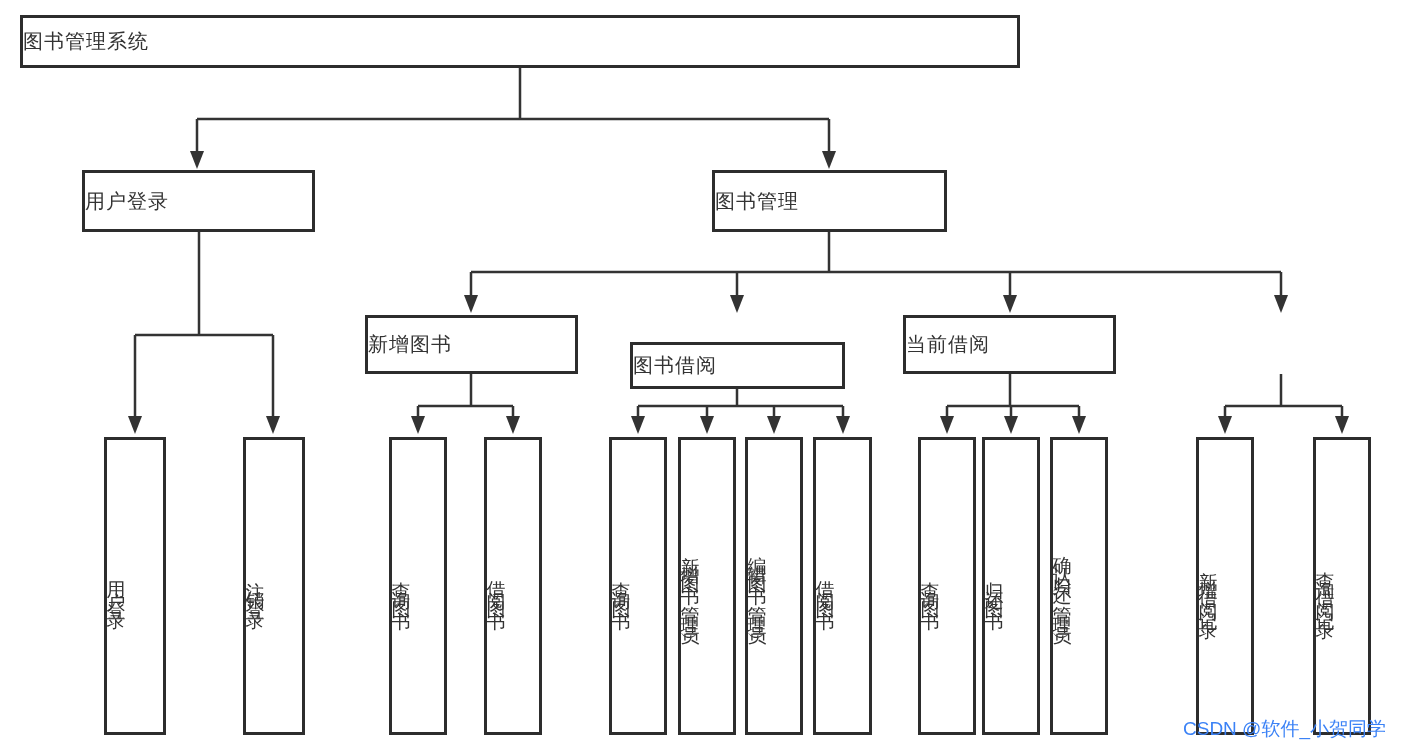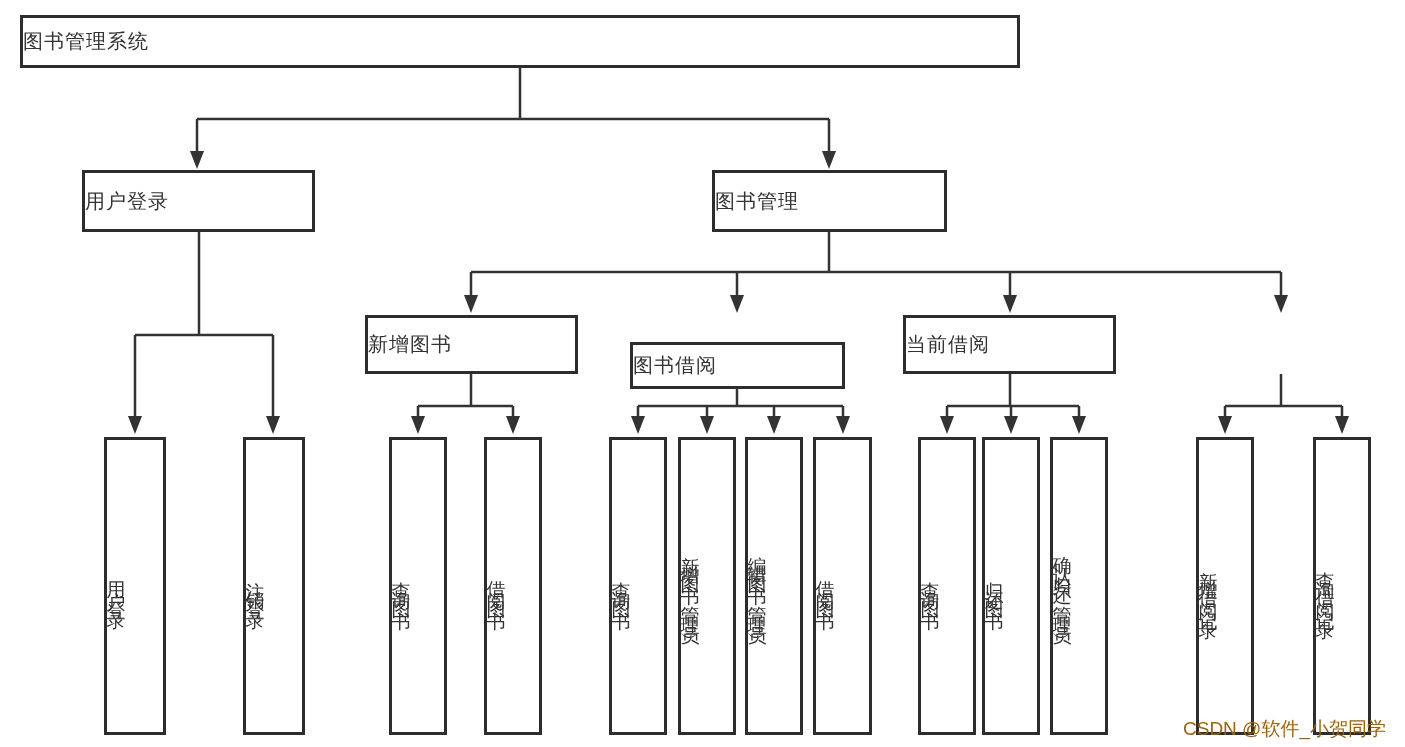--- a/index.html
+++ b/index.html
@@ -184,15 +184,15 @@
     <span class="vlabel">确认归还（管理员）</span>
   </div>
 
   <div id="leaf-12" class="node leaf">
     <span class="vlabel">新增借阅记录</span>
   </div>
   <div id="leaf-13" class="node leaf">
     <span class="vlabel">查询借阅记录</span>
   </div>
 
-  <div id="watermark" style="color: #a16207;">CSDN @软件_小贺同学</div>
+  <div id="watermark" style="color: #3b82f6;">CSDN @软件_小贺同学</div>
 
 </div>
 
 </body></html>

